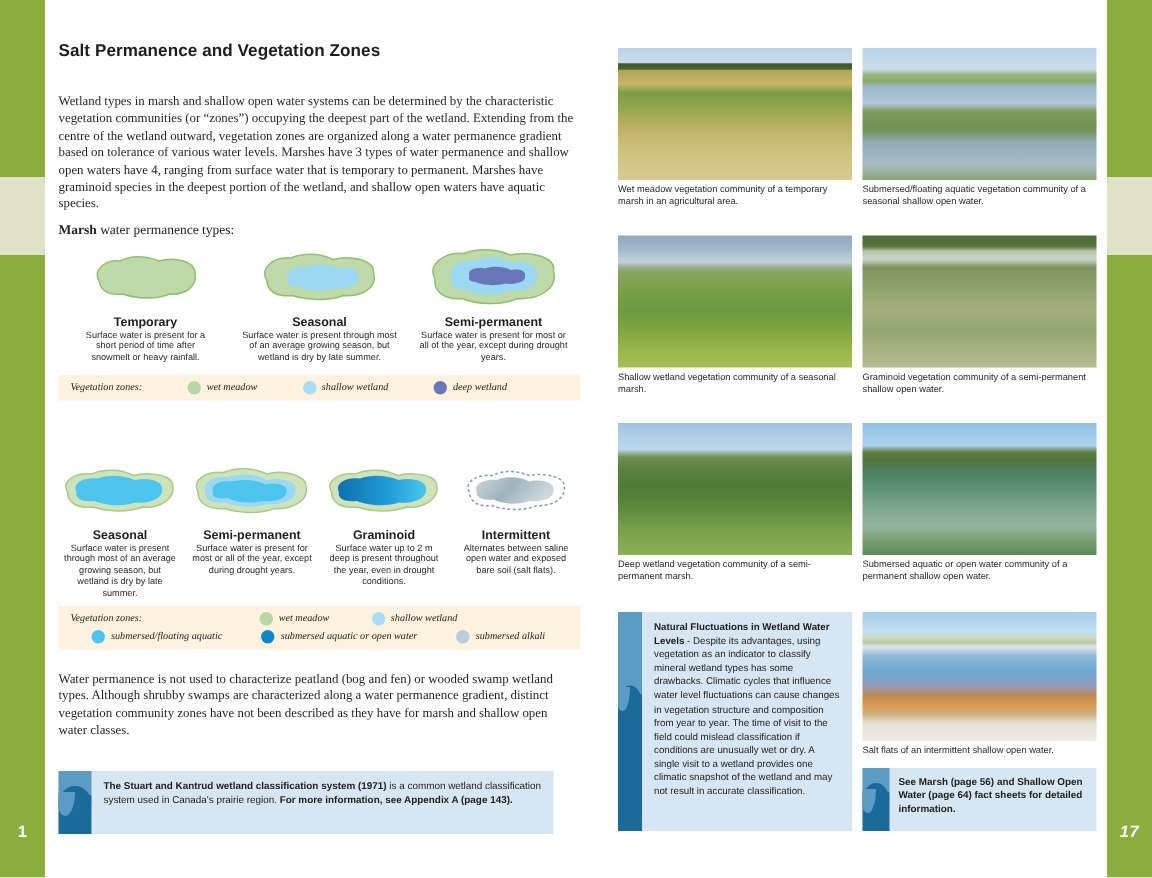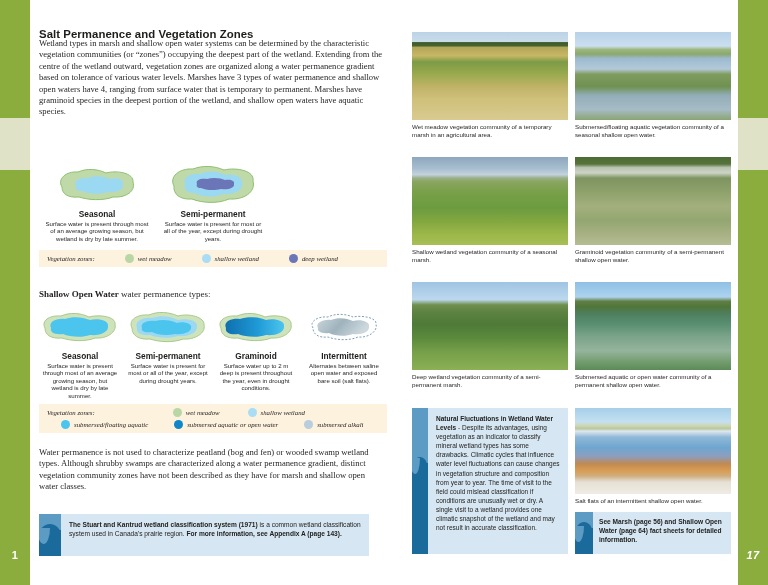--- a/index.html
+++ b/index.html
@@ -220,27 +220,41 @@
   <div class="pagenum right">17</div>
 
   <div class="gutter"></div>
 
   <div class="page left">
 
     <div class="col" style="left:9px;top:28px;width:348px;">
       <div class="h1">Salt Permanence and Vegetation Zones</div>
     </div>
 
-    <div class="col" style="left:9px;top:38px;width:348px;">
+    <div class="col" style="left:9px;top:62px;width:348px;">
       <div class="body-text">Wetland types in marsh and shallow open water systems can be determined by the characteristic vegetation communities (or “zones”) occupying the deepest part of the wetland. Extending from the centre of the wetland outward, vegetation zones are organized along a water permanence gradient based on tolerance of various water levels. Marshes have 3 types of water permanence and shallow open waters have 4, ranging from surface water that is temporary to permanent. Marshes have graminoid species in the deepest portion of the wetland, and shallow open waters have aquatic species.</div>
     </div>
 
+    <div class="col" style="left:9px;top:148px;width:348px;">
+      <div class="lead-in">
+        <b>Marsh</b><span> water permanence types:</span>
+      </div>
+    </div>
 
     <div class="col diagram-row" style="left:9px;top:164px;width:348px;">
 
+      <div class="diagram-item" style="width:116px;">
+        <div class="blob-wrap">
+          <svg width="78" height="34" viewBox="0 0 78 34">
+            <path d="M8,19 C4,12 12,5 22,6 C30,2 40,3 48,6 C58,3 72,6 72,14 C74,22 66,29 55,28 C46,32 32,31 24,28 C14,29 9,26 8,19 Z" fill="#bfdaa8" stroke="#8fbf6f" stroke-width="1"></path>
+          </svg>
+        </div>
+        <div class="dtitle">Temporary</div>
+        <div class="ddesc" style="width:86px;">Surface water is present for a short period of time after snowmelt or heavy rainfall.</div>
+      </div>
 
       <div class="diagram-item" style="width:116px;">
         <div class="blob-wrap">
           <svg width="86" height="36" viewBox="0 0 86 36">
             <path d="M8,20 C3,12 12,4 24,5 C33,1 44,2 52,6 C63,3 80,6 79,15 C82,24 72,31 59,30 C49,34 34,33 25,30 C14,31 8,27 8,20 Z" fill="#bfdaa8" stroke="#8fbf6f" stroke-width="1"></path>
             <path d="M22,19 C19,14 26,10 34,11 C41,8 50,9 56,12 C64,10 70,13 69,18 C70,23 62,26 54,25 C46,28 34,27 28,24 C22,24 21,22 22,19 Z" fill="#9bd9f2"></path>
           </svg>
         </div>
         <div class="dtitle">Seasonal</div>
         <div class="ddesc" style="width:104px;">Surface water is present through most of an average growing season, but wetland is dry by late summer.</div>
@@ -268,25 +282,20 @@
       <span class="legend-item" style="margin-left:20px;">
         <span class="swatch" style="background:#a9ddf5;"></span>
         <span class="legend-text">shallow wetland</span>
       </span>
       <span class="legend-item" style="margin-left:20px;">
         <span class="swatch" style="background:#6b76b8;"></span>
         <span class="legend-text">deep wetland</span>
       </span>
     </div>
 
-    <div class="col" style="left:9px;top:289px;width:348px;">
-      <div class="lead-in">
-        <b>Shallow Open Water</b><span> water permanence types:</span>
-      </div>
-    </div>
 
     <div class="col diagram-row" style="left:6px;top:306px;width:354px;">
 
       <div class="diagram-item" style="width:88px;">
         <div class="blob-wrap">
           <svg width="82" height="32" viewBox="0 0 82 32">
             <path d="M6,17 C2,10 10,4 22,5 C31,1 42,2 50,6 C61,3 77,6 76,13 C78,21 68,28 56,27 C46,31 32,30 23,27 C12,28 6,24 6,17 Z" fill="#cfe3bb" stroke="#a8c98c" stroke-width="1"></path>
             <path d="M12,17 C9,11 17,7 26,8 C34,5 44,6 51,9 C60,7 70,10 69,15 C70,21 61,25 51,24 C43,27 31,26 24,23 C15,24 11,21 12,17 Z" fill="#4cc5ee"></path>
           </svg>
         </div>

